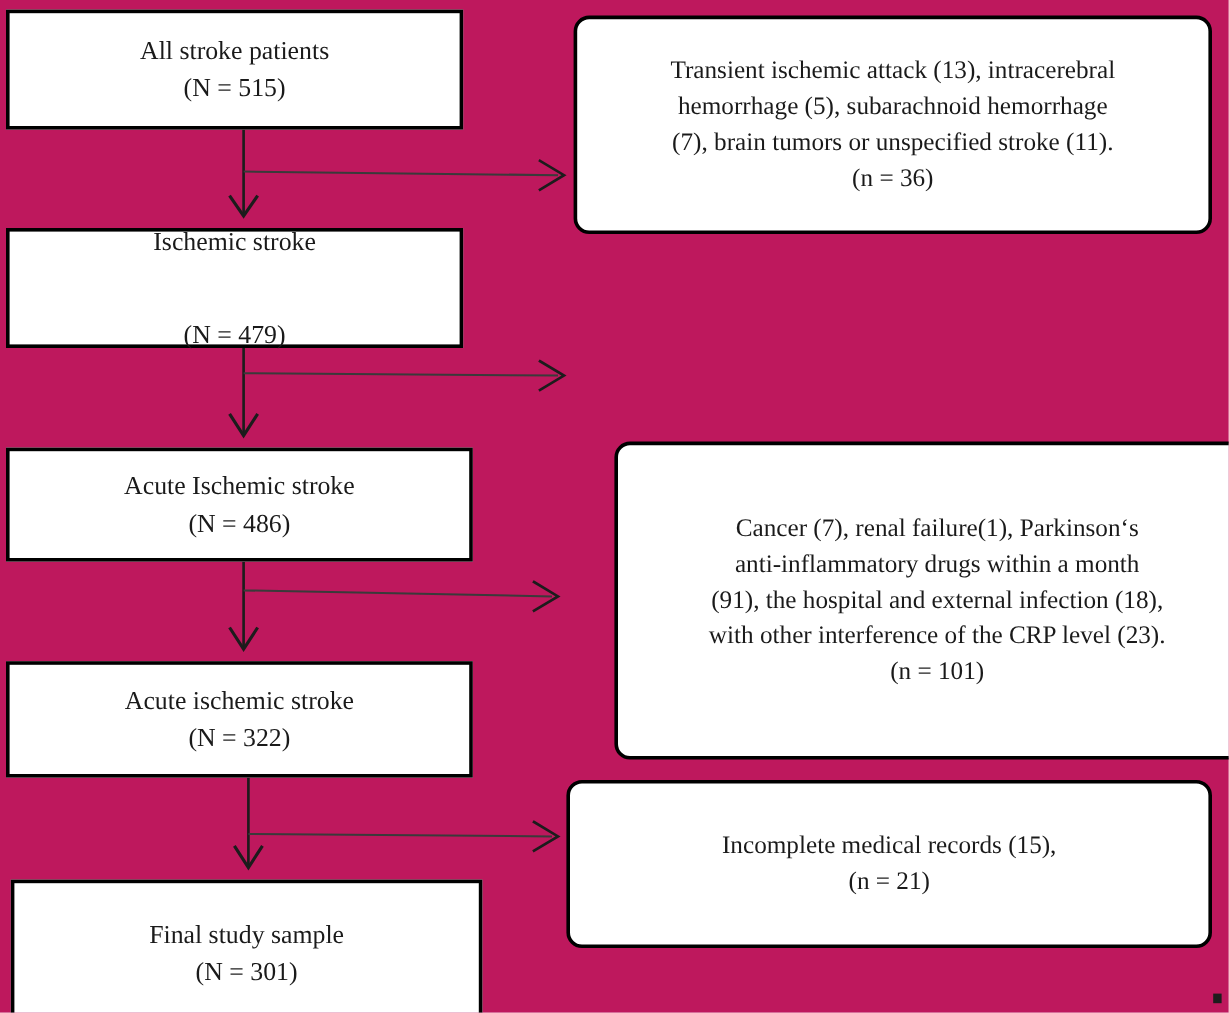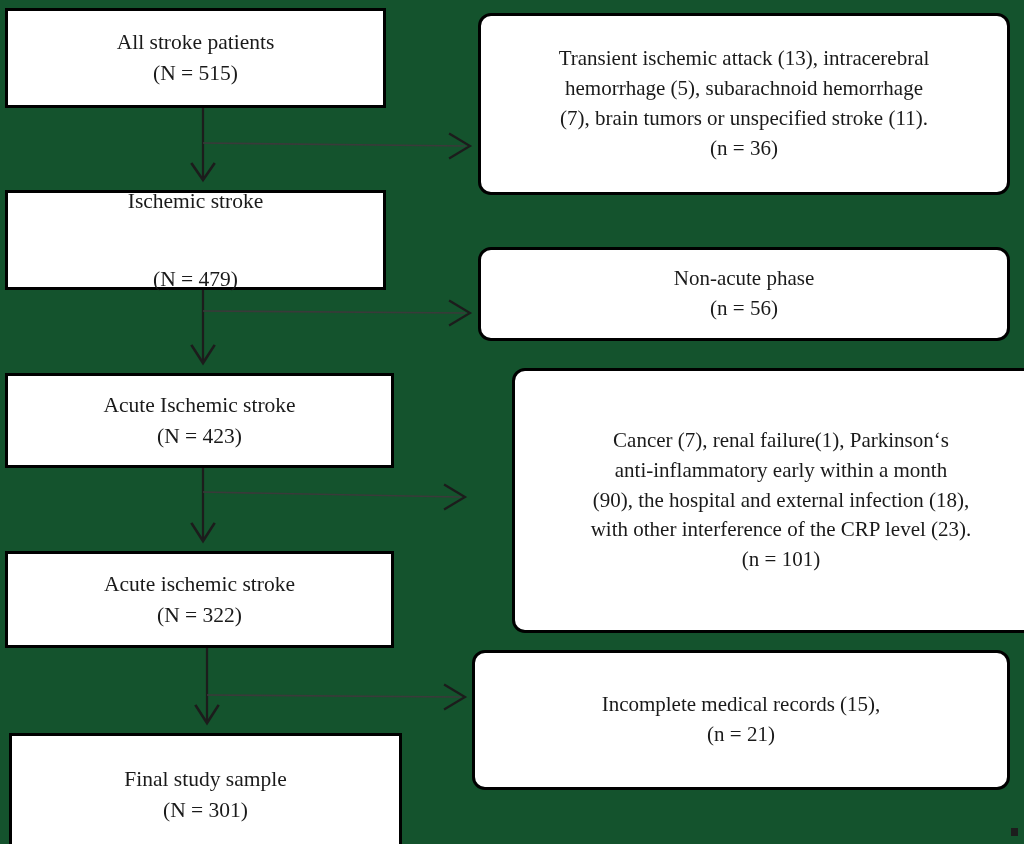--- a/index.html
+++ b/index.html
@@ -5,21 +5,21 @@
 <style>
   html, body {
     margin: 0;
     padding: 0;
     background: #ffffff;
   }
   #canvas {
     position: relative;
     width: 1024px;
     height: 844px;
-    background: #14532d;
+    background: #be185d;
     overflow: hidden;
     font-family: "Liberation Serif", "DejaVu Serif", serif;
     color: #111111;
   }
   .box {
     position: absolute;
     box-sizing: border-box;
     border: 3px solid #000000;
     background: #ffffff;
     display: flex;
@@ -114,49 +114,45 @@
     <span class="line">(N = 515)</span>
   </div>
 
   <div class="box box-left" style="left:5px; top:190px; width:381px; height:100px;gap:47px;">
     <span class="line">Ischemic stroke</span>
     <span class="line">(N = 479)</span>
   </div>
 
   <div class="box box-left" style="left:5px; top:373px; width:389px; height:95px;">
     <span class="line">Acute Ischemic stroke</span>
-    <span class="line">(N = 423)</span>
+    <span class="line">(N = 486)</span>
   </div>
 
   <div class="box box-left" style="left:5px; top:551px; width:389px; height:97px;">
     <span class="line">Acute ischemic stroke</span>
     <span class="line">(N = 322)</span>
   </div>
 
   <div class="box box-left" style="left:9px; top:733px; width:393px; height:124px;">
     <span class="line">Final study sample</span>
     <span class="line">(N = 301)</span>
   </div>
 
   <div class="box box-right" style="left:478px; top:13px; width:532px; height:182px;">
     <span class="line">Transient ischemic attack (13), intracerebral</span>
     <span class="line">hemorrhage (5), subarachnoid hemorrhage</span>
     <span class="line">(7), brain tumors or unspecified stroke (11).</span>
     <span class="line">(n = 36)</span>
   </div>
 
-  <div class="box box-right" style="left:478px; top:247px; width:532px; height:94px;">
-    <span class="line">Non-acute phase</span>
-    <span class="line">(n = 56)</span>
-  </div>
 
   <div class="box box-right" style="left:472px; top:368px; width:538px; height:265px;margin-left:40px;">
     <span class="line">Cancer (7), renal failure(1), Parkinson‘s</span>
-    <span class="line">anti-inflammatory early within a month</span>
-    <span class="line">(90), the hospital and external infection (18),</span>
+    <span class="line">anti-inflammatory drugs within a month</span>
+    <span class="line">(91), the hospital and external infection (18),</span>
     <span class="line">with other interference of the CRP level (23).</span>
     <span class="line">(n = 101)</span>
   </div>
 
   <div class="box box-right" style="left:472px; top:650px; width:538px; height:140px;">
     <span class="line">Incomplete medical records (15),</span>
     <span class="line">(n = 21)</span>
   </div>
 
   <div class="artifact"></div>

